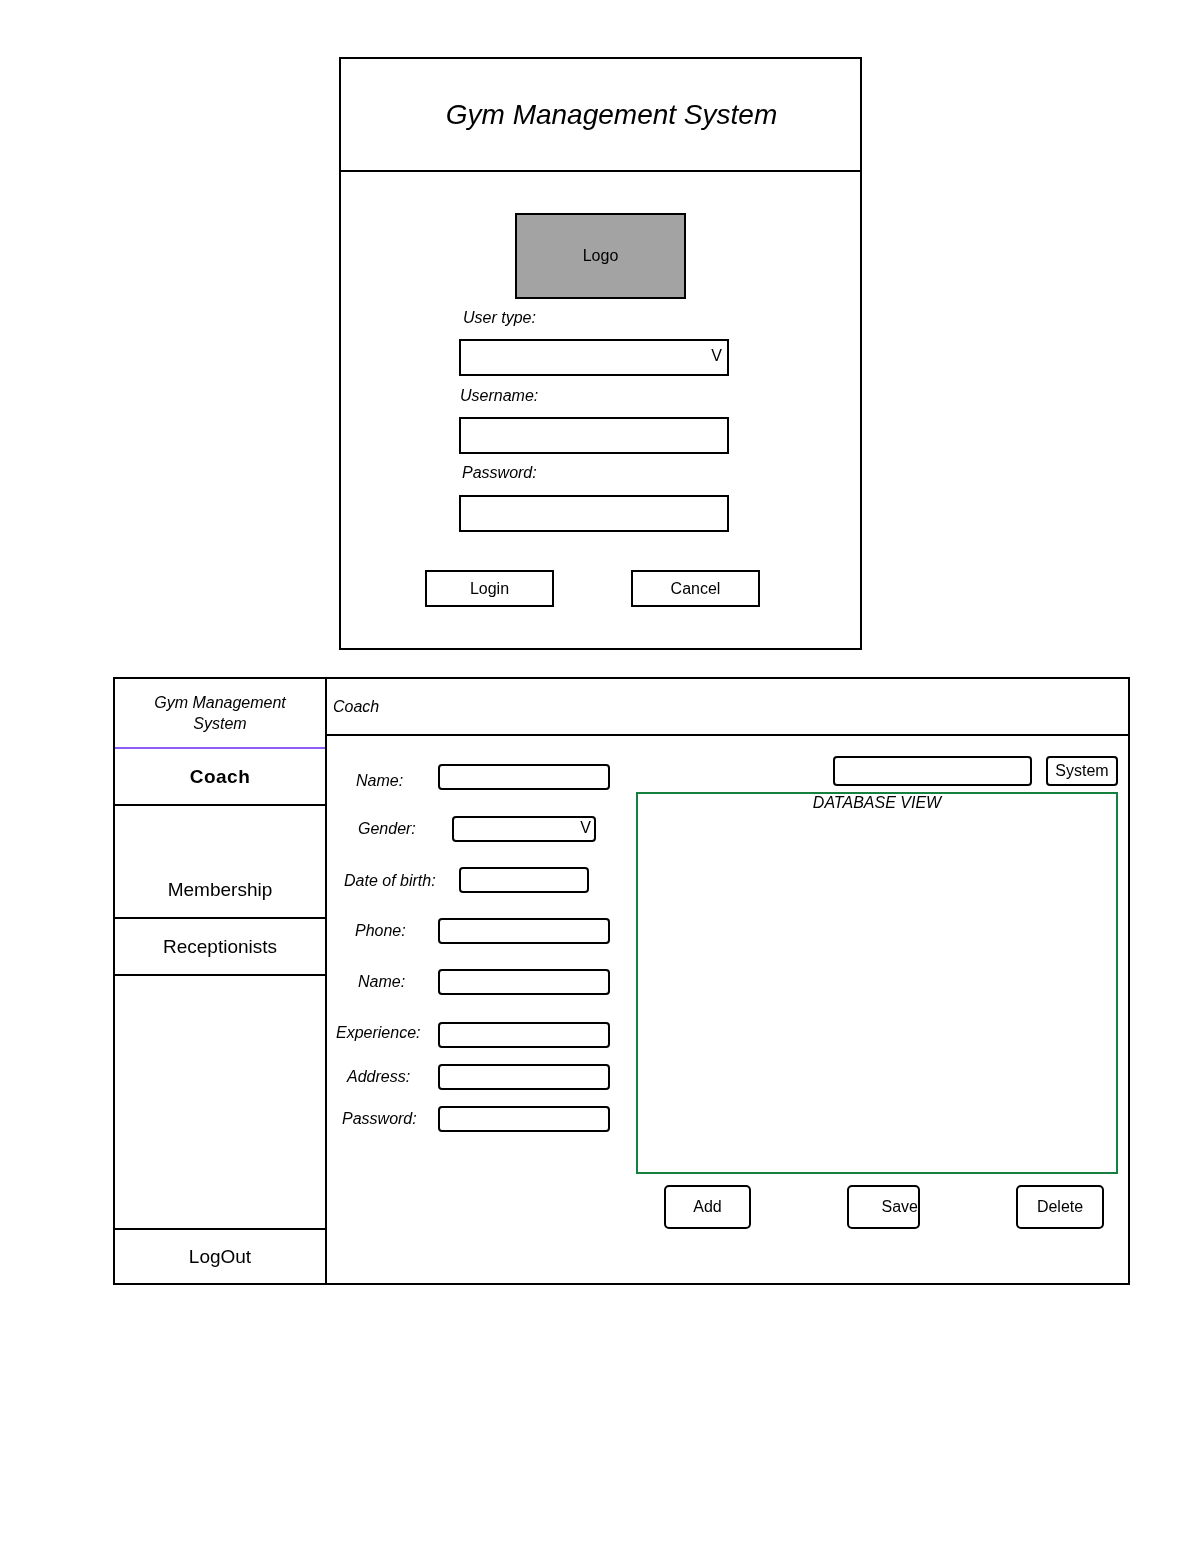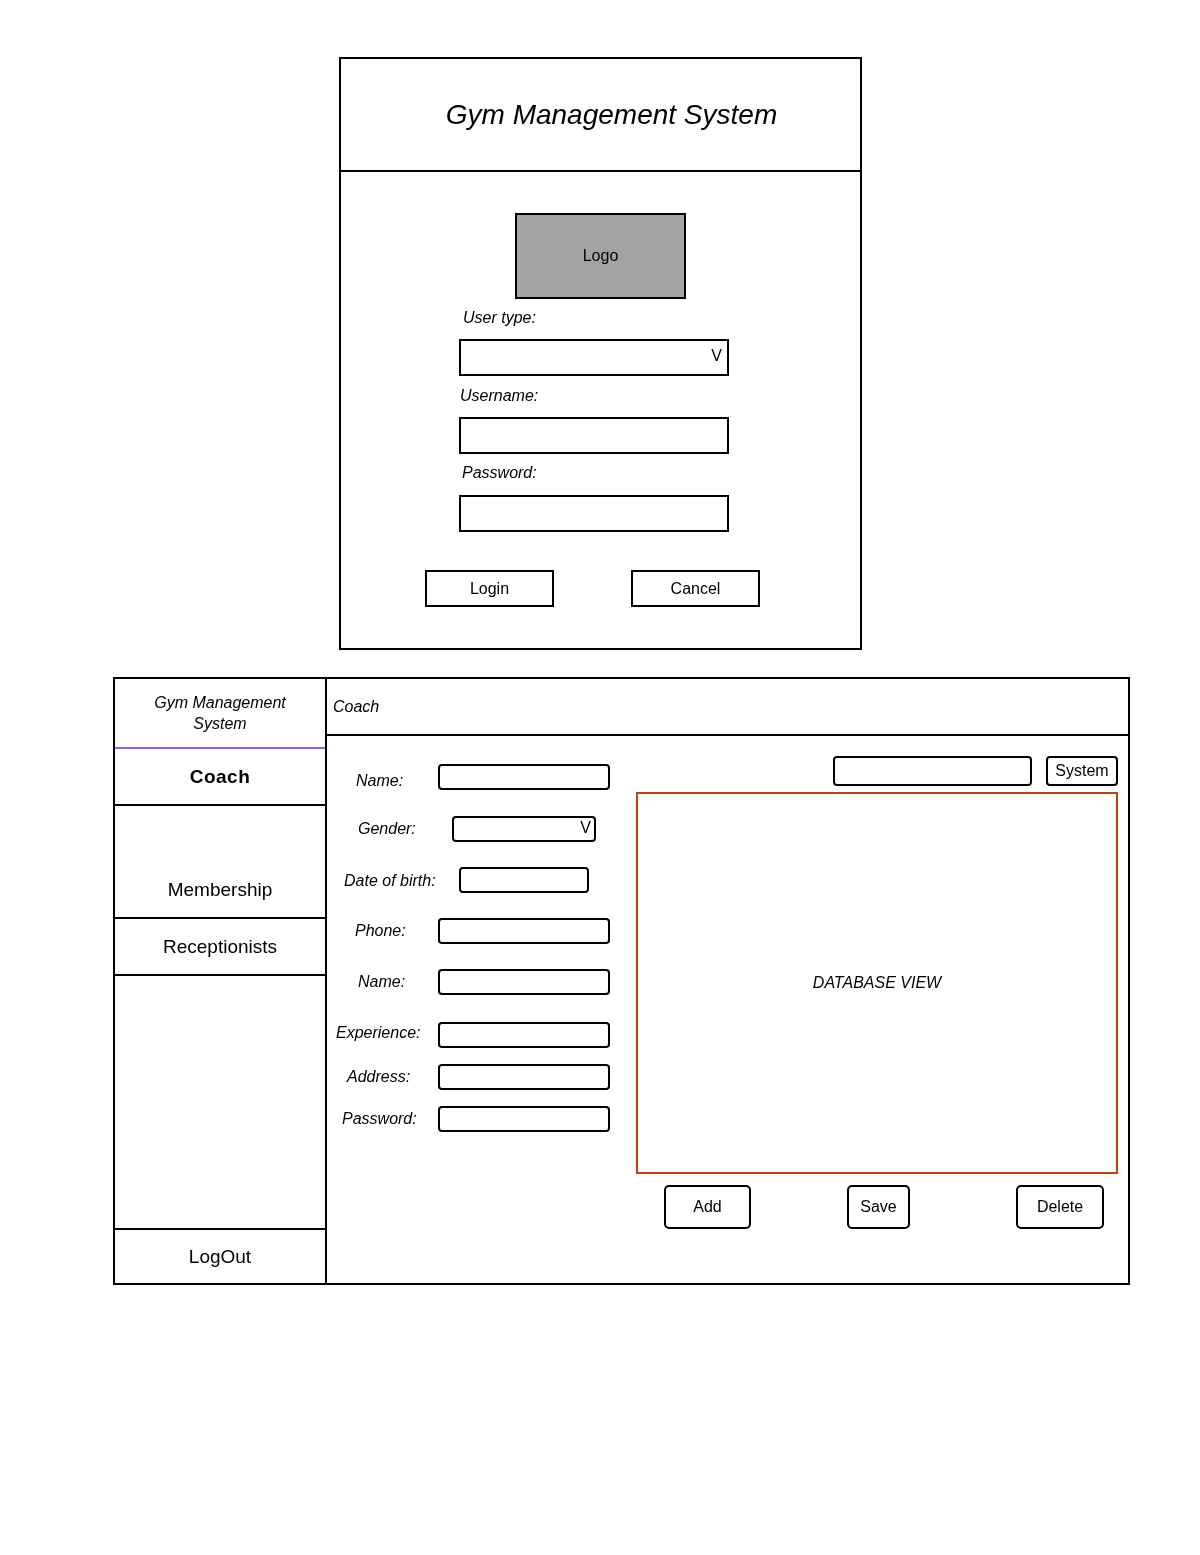--- a/index.html
+++ b/index.html
@@ -29,22 +29,22 @@
     .nav.active { font-weight: bold; letter-spacing: 0.5px; }
     #logout { position: absolute; left: 0; top: 549px; width: 210px; height: 55px; border-top: 2px solid #000;
       display: flex; align-items: center; justify-content: center; font-size: 19px; cursor: pointer; }
     #topbar { left: 212px; top: 0; width: 801px; height: 57px; border-bottom: 2px solid #000;
       display: flex; align-items: center; padding-left: 6px; font-size: 16px; }
     .flbl { font-size: 16px; }
     .finput { height: 26px; border: 2px solid #000; border-radius: 4px; background: #fff; }
     #search-input { left: 718px; top: 77px; width: 199px; height: 30px; border: 2px solid #000; border-radius: 4px; }
     #search-btn { left: 931px; top: 77px; width: 72px; height: 30px; border: 2px solid #000; border-radius: 4px;
       display: flex; align-items: center; justify-content: center; font-size: 16px; cursor: pointer; background: #fff; }
-    #db-view { left: 521px; top: 113px; width: 482px; height: 382px; border: 2px solid #c2410c;
-      display: flex; align-items: center; justify-content: center; font-size: 16px; }
+    #db-view { left: 521px; top: 113px; width: 482px; height: 382px; border: 2px solid #15803d;
+      display: flex; align-items: flex-start; justify-content: center; font-size: 16px; }
     .abtn { height: 44px; border: 2px solid #000; border-radius: 5px; display: flex; align-items: center; justify-content: center; font-size: 16px; cursor: pointer; background: #fff; }
   </style>
 </head>
 <body>
 
 <div id="login" class="abs">
   <div id="login-title" class="abs txt">Gym Management System</div>
 
   <div id="logo-box" class="abs box">
     <span>Logo</span>
@@ -124,19 +124,19 @@
     <span>System</span>
   </div>
 
   <div id="db-view" class="abs">
     <span class="txt">DATABASE VIEW</span>
   </div>
 
   <div class="abs abtn" style="left:549px; top:506px; width:87px;">
     <span>Add</span>
   </div>
-  <div class="abs abtn" style="left:732px; top:506px; width:63px;">
+  <div class="abs abtn" style="left:732px; top:506px; width:73px;justify-content:flex-end;">
     <span>Save</span>
   </div>
   <div class="abs abtn" style="left:901px; top:506px; width:88px;">
     <span>Delete</span>
   </div>
 </div>
 
 </body></html>

